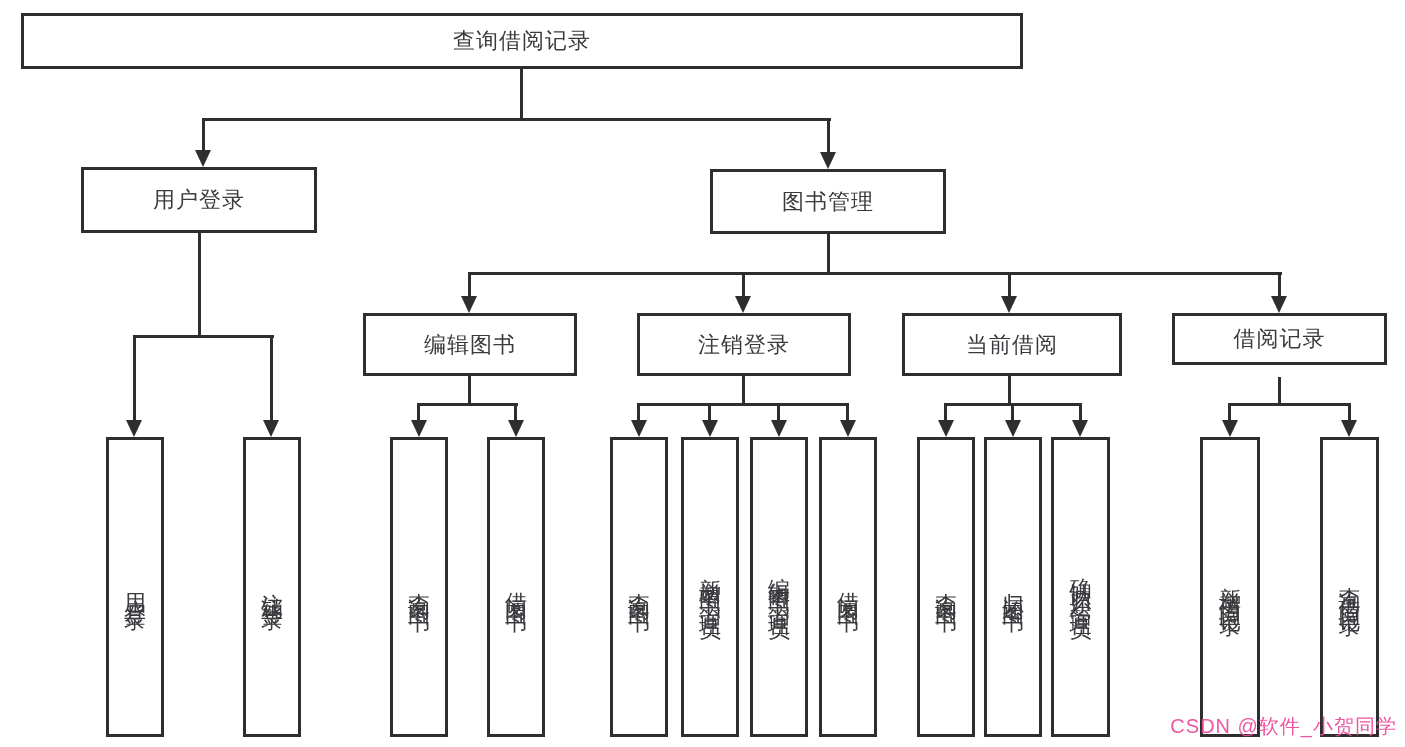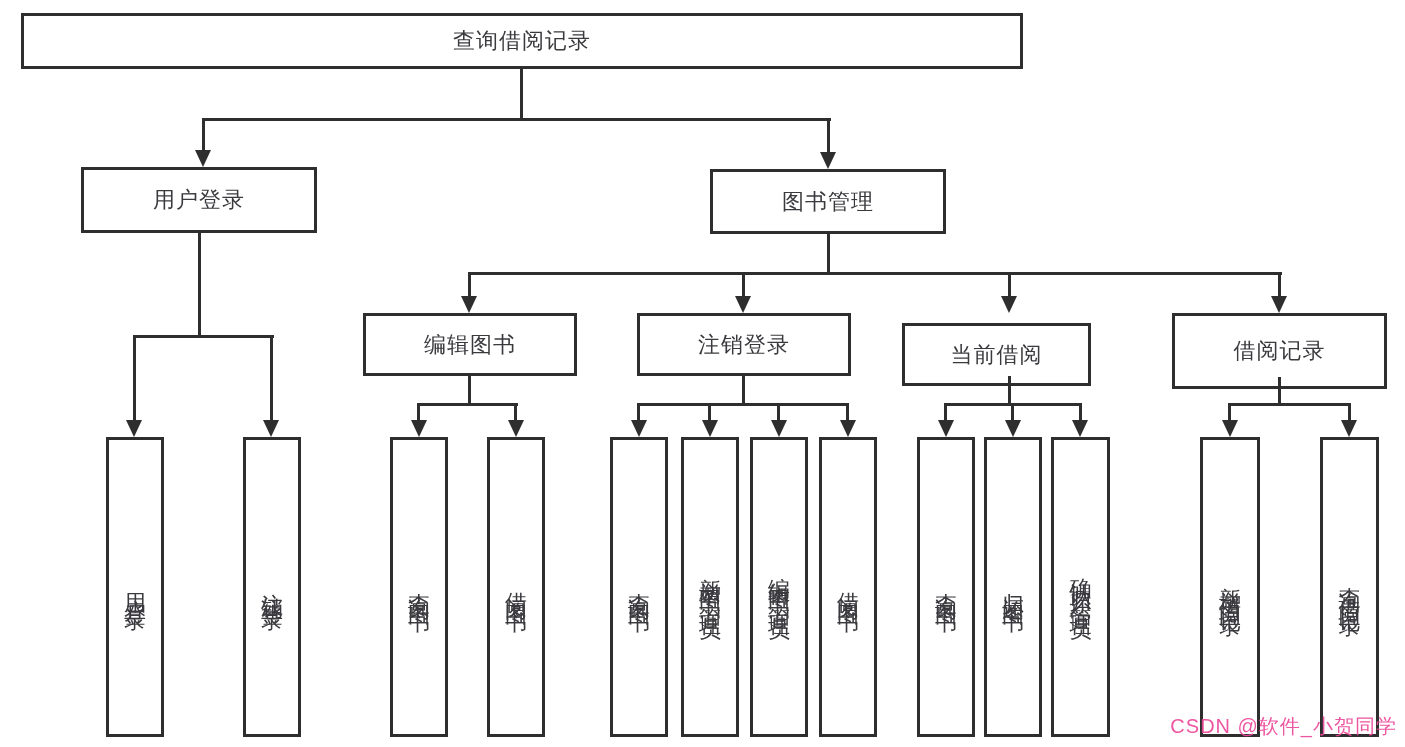--- a/index.html
+++ b/index.html
@@ -75,24 +75,24 @@
     <div class="vl" style="left:1278px;top:272px;height:25px"></div>
     <div class="ah" style="left:1271px;top:296px"></div>
   </div>
 
   <div class="box" style="left:363px;top:313px;width:214px;height:63px">
     <span>编辑图书</span>
   </div>
   <div class="box" style="left:637px;top:313px;width:214px;height:63px">
     <span>注销登录</span>
   </div>
-  <div class="box" style="left:902px;top:323px;width:189px;height:63px">
+  <div class="box" style="left:902px;top:313px;width:220px;height:63px">
     <span>当前借阅</span>
   </div>
-  <div class="box" style="left:1172px;top:313px;width:215px;height:76px">
+  <div class="box" style="left:1172px;top:313px;width:215px;height:52px">
     <span>借阅记录</span>
   </div>
 
   <div>
     <div class="vl" style="left:468px;top:376px;height:28px"></div>
     <div class="hl" style="left:417px;top:403px;width:101px"></div>
     <div class="vl" style="left:417px;top:403px;height:18px"></div>
     <div class="ah" style="left:411px;top:420px"></div>
     <div class="vl" style="left:514px;top:403px;height:18px"></div>
     <div class="ah" style="left:508px;top:420px"></div>

